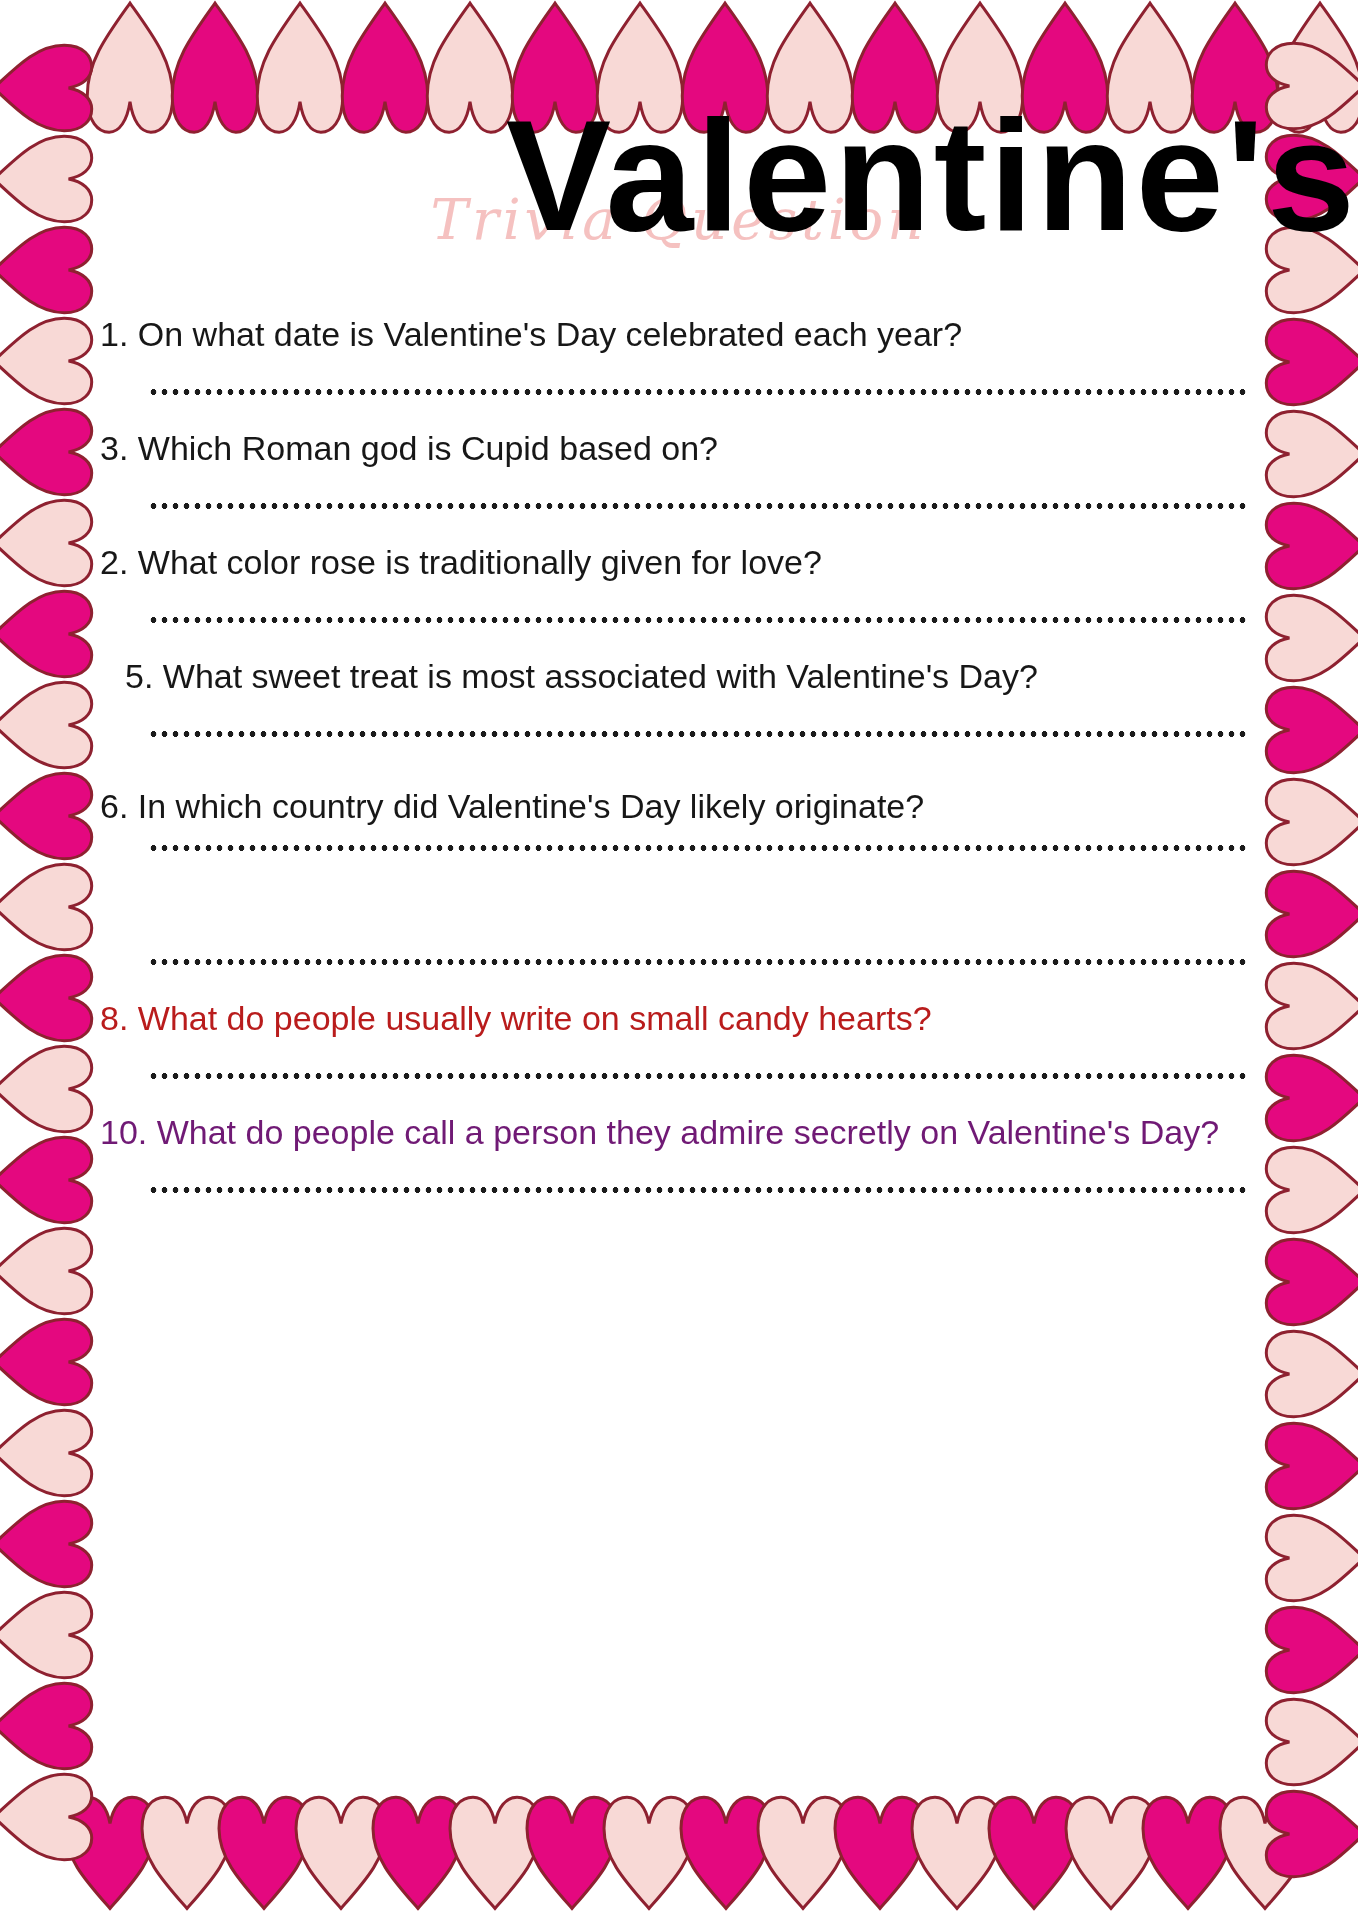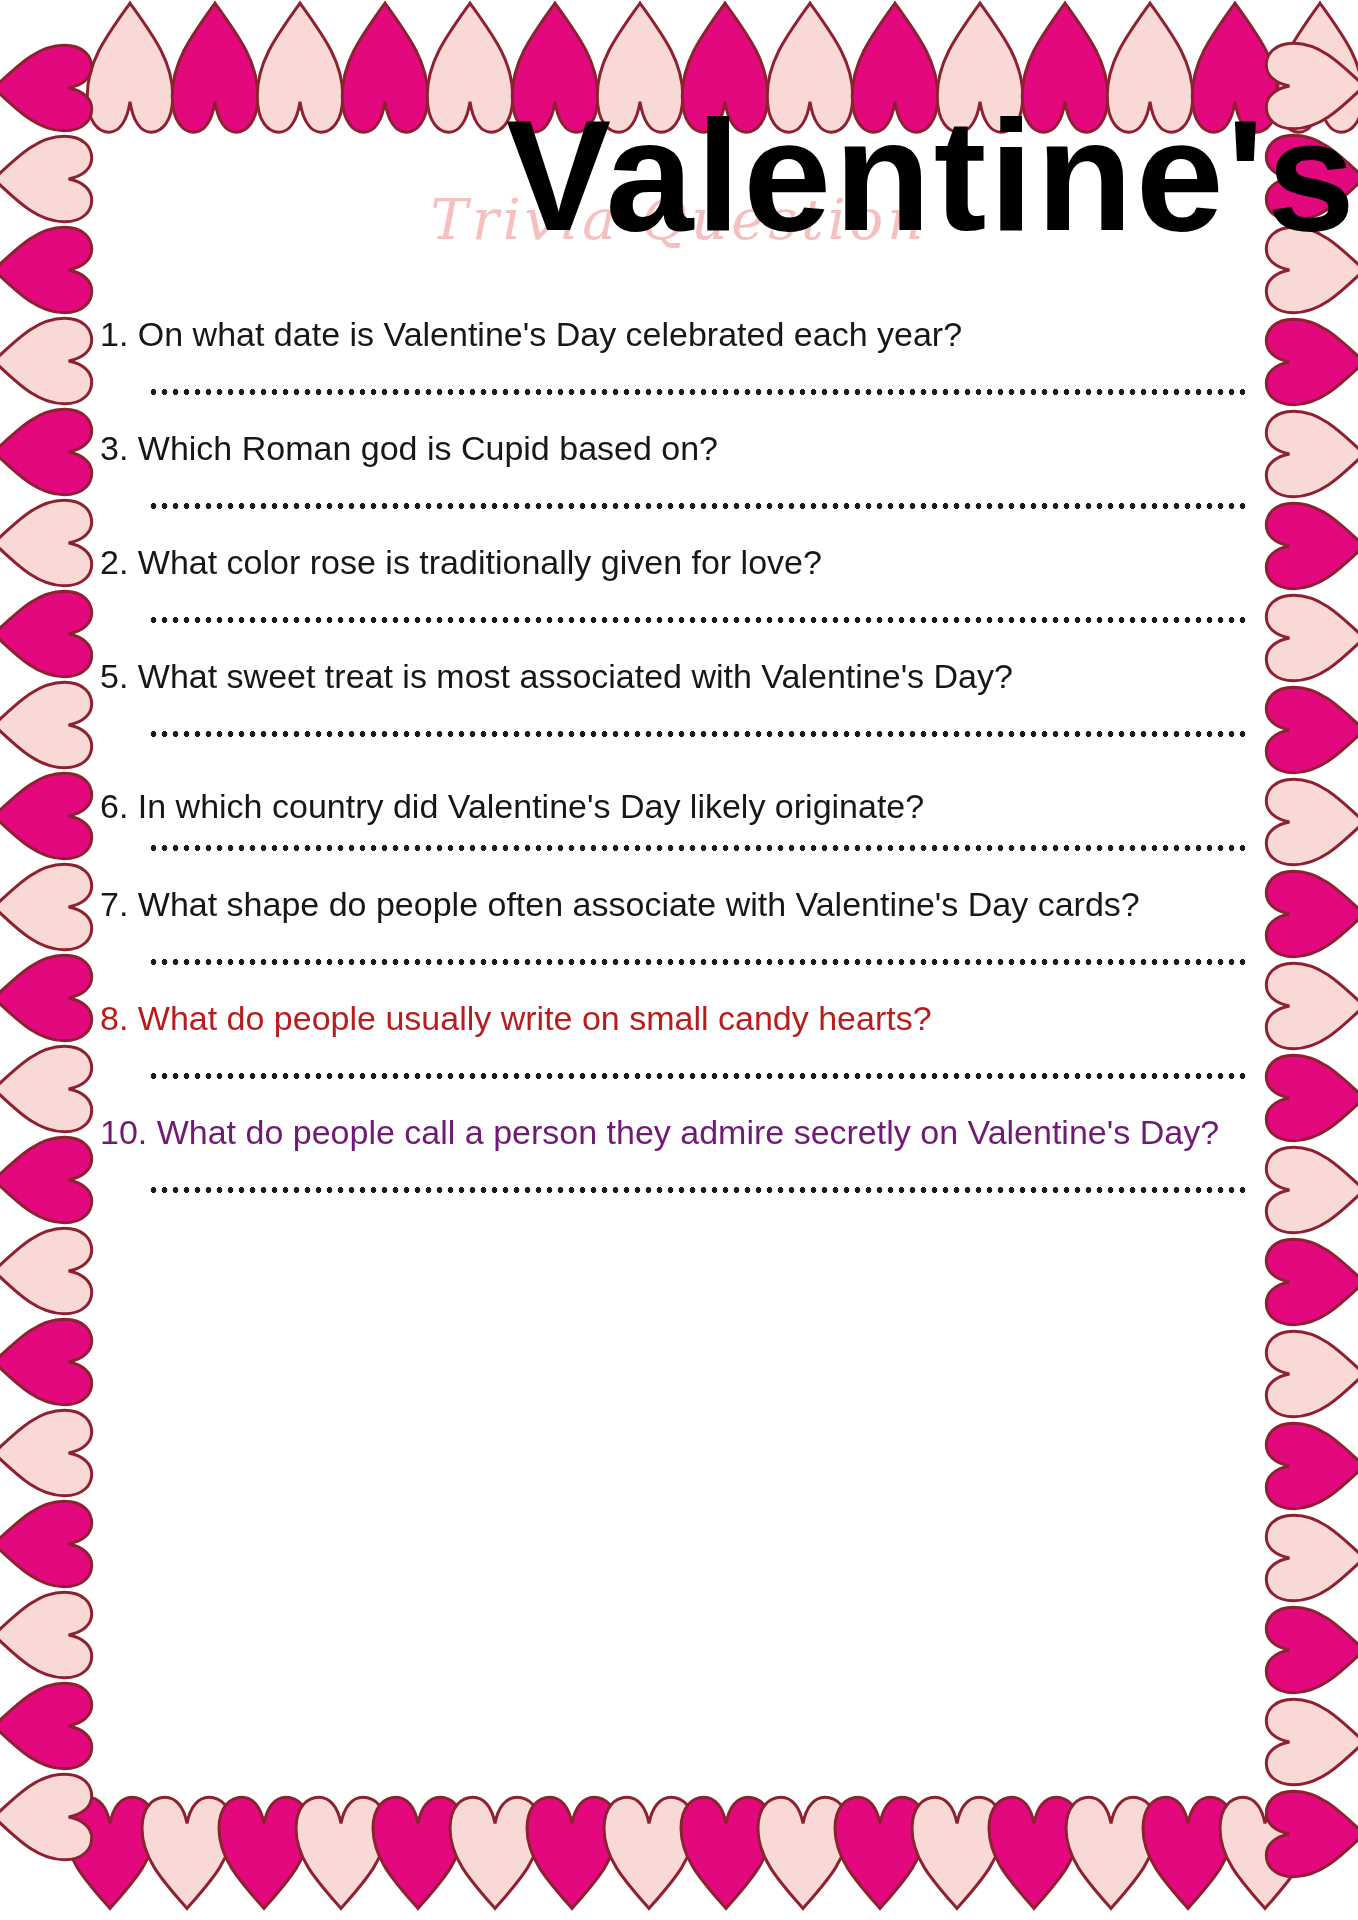--- a/index.html
+++ b/index.html
@@ -165,29 +165,28 @@
       </div>
       <div class="q-block">
         <div class="q-text" style="color: rgb(23, 23, 23);">3. Which Roman god is Cupid based on?</div>
         <div class="answer-line"></div>
       </div>
       <div class="q-block">
         <div class="q-text" style="color: rgb(23, 23, 23);">2. What color rose is traditionally given for love?</div>
         <div class="answer-line"></div>
       </div>
       <div class="q-block">
-        <div class="q-text" style="color: rgb(23, 23, 23);">5. What sweet treat is most associated with Valentine's Day?</div>
+        <div class="q-text" style="color: rgb(23, 23, 23); margin-left: 25px;">5. What sweet treat is most associated with Valentine's Day?</div>
         <div class="answer-line"></div>
       </div>
       <div class="q-block">
         <div class="q-text" style="color: rgb(23, 23, 23); margin-top: 16px;">6. In which country did Valentine's Day likely originate?</div>
         <div class="answer-line"></div>
       </div>
       <div class="q-block">
-        <div class="q-text" style="color: rgb(23, 23, 23);">7. What shape do people often associate with Valentine's Day cards?</div>
         <div class="answer-line"></div>
       </div>
       <div class="q-block">
         <div class="q-text" style="color: #b91c1c;">8. What do people usually write on small candy hearts?</div>
         <div class="answer-line"></div>
       </div>
       <div class="q-block">
         <div class="q-text" style="color: #701a75;">10. What do people call a person they admire secretly on Valentine's Day?</div>
         <div class="answer-line"></div>
       </div>

